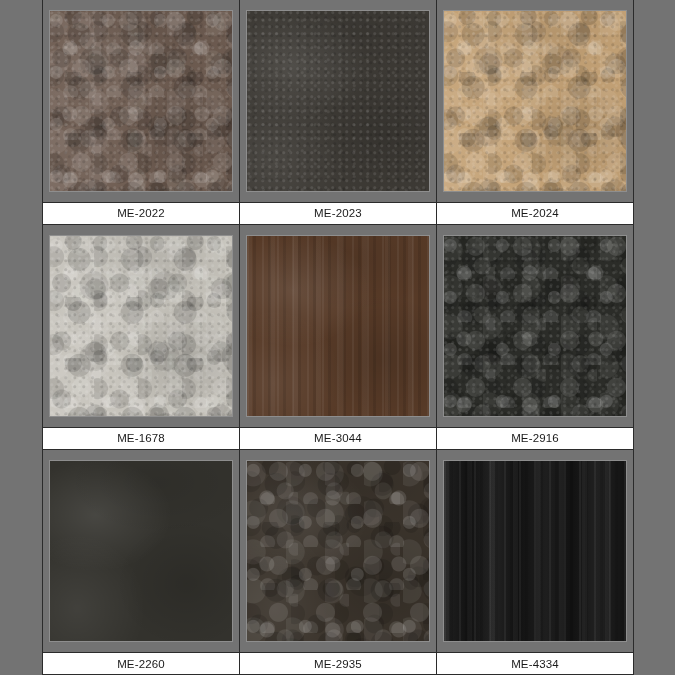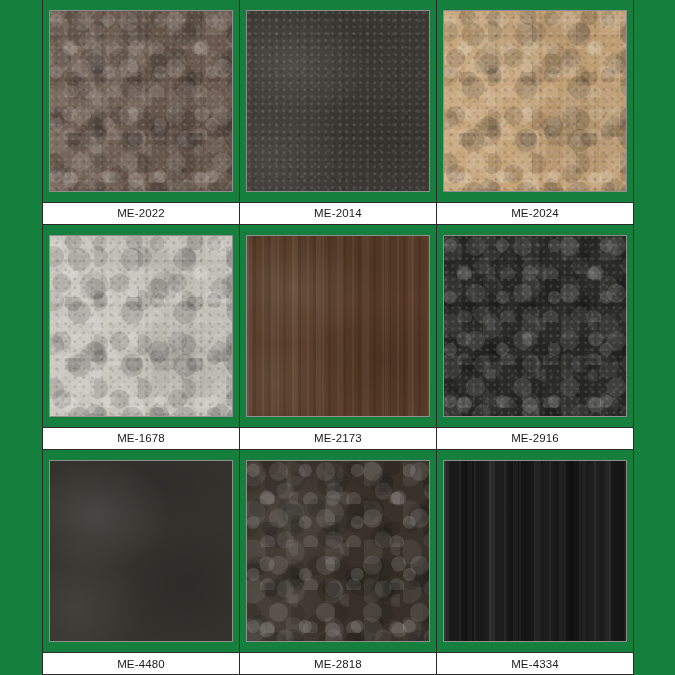--- a/index.html
+++ b/index.html
@@ -12,21 +12,21 @@
     height: 675px;
     font-family: "Liberation Sans", sans-serif;
     overflow: hidden;
   }
 
   
   .sheet {
     position: relative;
     width: 675px;
     height: 675px;
-    background: #15803d;
+    background: #737373;
     box-sizing: border-box;
   }
 
   
   .swatch-table {
     position: absolute;
     left: 42px;
     top: 0px;
     width: 592px;
     height: 675px;
@@ -199,21 +199,21 @@
               <div class="grain speckle"></div>
             </div>
           </div>
         </td>
       </tr>
       <tr class="label-row">
         <td>
           <span class="label-text">ME-2022</span>
         </td>
         <td>
-          <span class="label-text">ME-2014</span>
+          <span class="label-text">ME-2023</span>
         </td>
         <td>
           <span class="label-text">ME-2024</span>
         </td>
       </tr>
 
       <tr class="swatch-row">
         <td>
           <div class="cell-pad">
             <div class="swatch" style="background-color: rgb(198, 195, 187);">
@@ -238,21 +238,21 @@
               <div class="grain speckle"></div>
             </div>
           </div>
         </td>
       </tr>
       <tr class="label-row">
         <td>
           <span class="label-text">ME-1678</span>
         </td>
         <td>
-          <span class="label-text">ME-2173</span>
+          <span class="label-text">ME-3044</span>
         </td>
         <td>
           <span class="label-text">ME-2916</span>
         </td>
       </tr>
 
       <tr class="swatch-row">
         <td>
           <div class="cell-pad">
             <div class="swatch" style="background-color: rgb(51, 50, 45);">
@@ -272,24 +272,24 @@
           <div class="cell-pad">
             <div class="swatch" style="background-color: rgb(21, 21, 21);">
               <div class="grain wash"></div>
               <div class="grain stripes"></div>
             </div>
           </div>
         </td>
       </tr>
       <tr class="label-row">
         <td>
-          <span class="label-text">ME-4480</span>
-        </td>
-        <td>
-          <span class="label-text">ME-2818</span>
+          <span class="label-text">ME-2260</span>
+        </td>
+        <td>
+          <span class="label-text">ME-2935</span>
         </td>
         <td>
           <span class="label-text">ME-4334</span>
         </td>
       </tr>
 
     </tbody>
   </table>
 
 </div>

